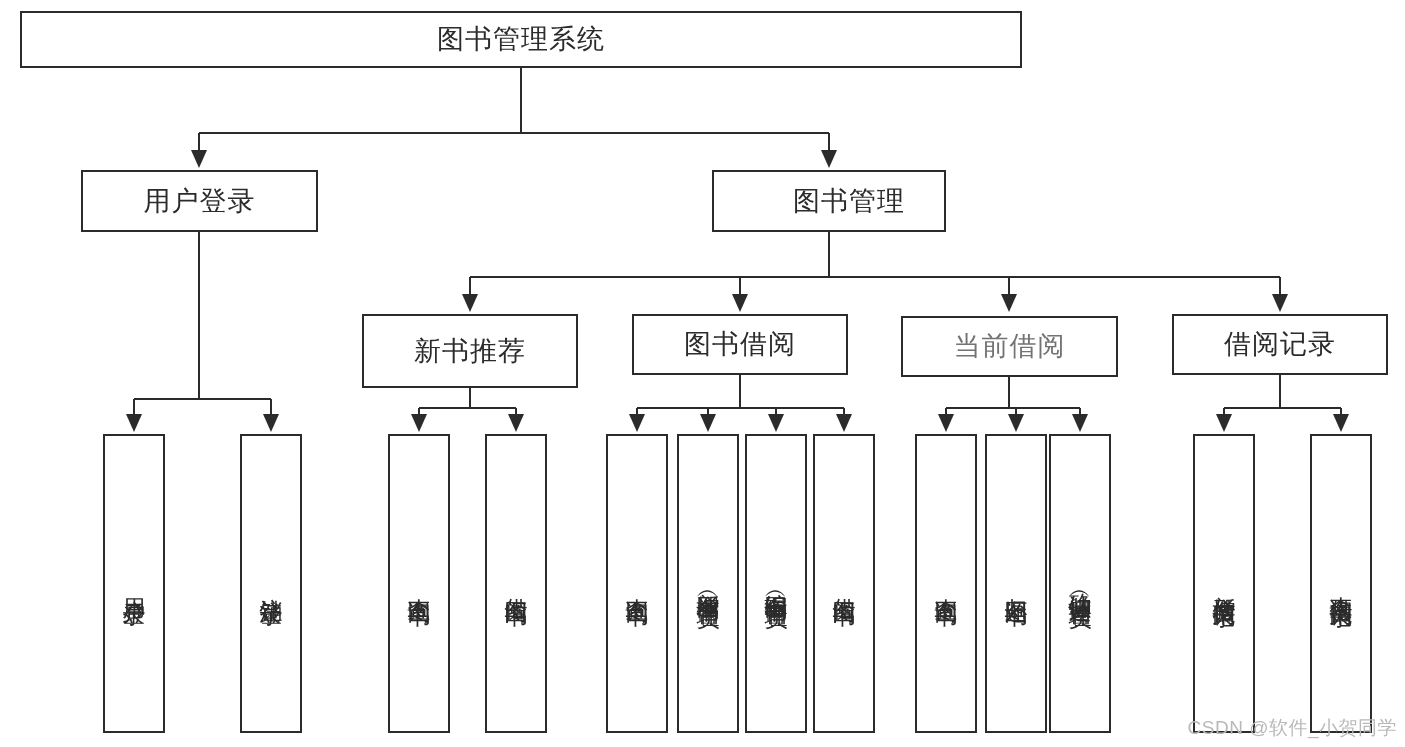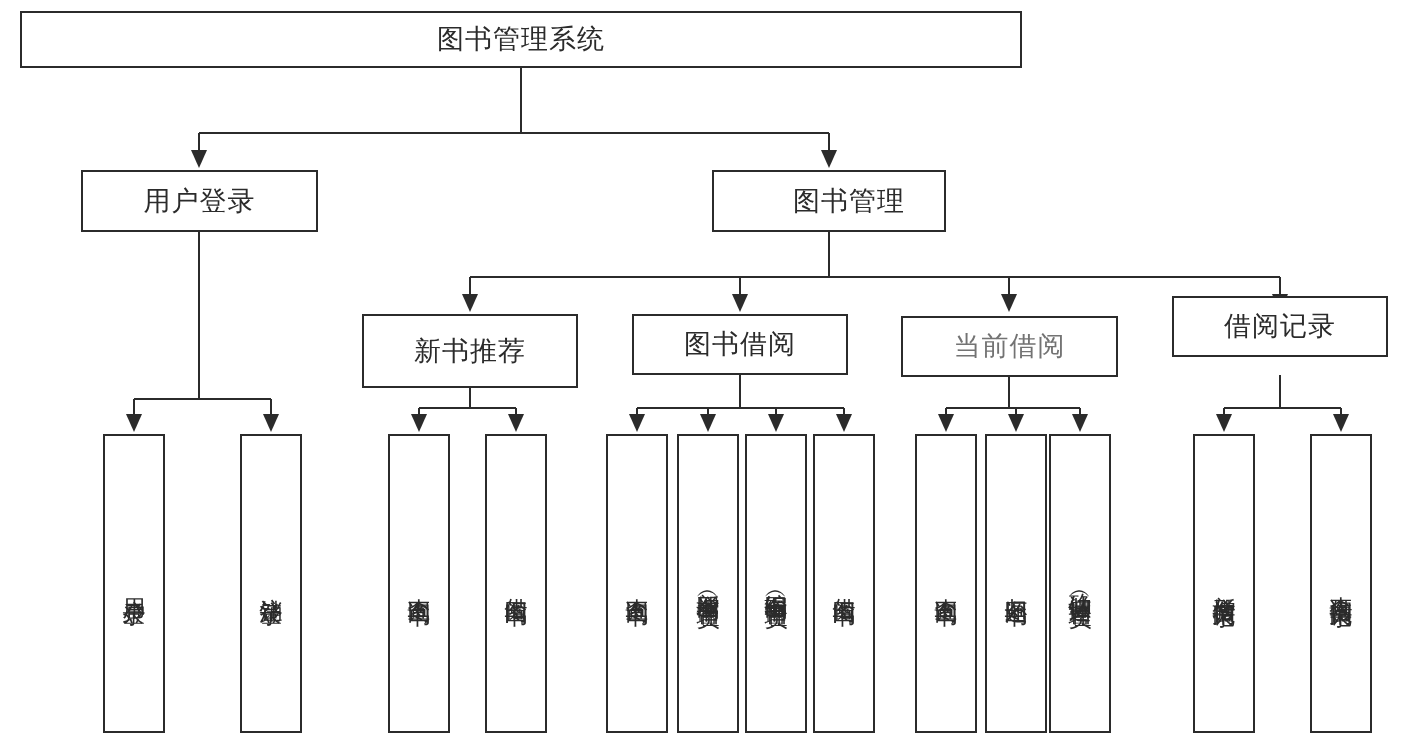--- a/index.html
+++ b/index.html
@@ -200,21 +200,21 @@
       </div>
       <div class="node node-h" style="left: 362px; top: 314px; width: 216px; height: 74px; border-color: rgb(43, 43, 43); background: rgb(255, 255, 255); color: rgb(43, 43, 43);">
         <span>新书推荐</span>
       </div>
       <div class="node node-h" style="left: 632px; top: 314px; width: 216px; height: 61px; border-color: rgb(43, 43, 43); background: rgb(255, 255, 255); color: rgb(43, 43, 43);">
         <span>图书借阅</span>
       </div>
       <div class="node node-h" style="left: 901px; top: 316px; width: 217px; height: 61px; border-color: rgb(43, 43, 43); background: rgb(255, 255, 255); color: #737373;">
         <span>当前借阅</span>
       </div>
-      <div class="node node-h" style="left: 1172px; top: 296px; width: 216px; height: 61px; border-color: rgb(43, 43, 43); background: rgb(255, 255, 255); color: rgb(43, 43, 43);">
+      <div class="node node-h" style="left: 1172px; top: 314px; width: 216px; height: 61px; border-color: rgb(43, 43, 43); background: rgb(255, 255, 255); color: rgb(43, 43, 43);">
         <span>借阅记录</span>
       </div>
       <div class="node node-v" style="left: 103px; top: 434px; width: 62px; height: 299px; border-color: rgb(43, 43, 43); background: rgb(255, 255, 255); color: rgb(43, 43, 43);">
         <span class="vtext">用户登录</span>
       </div>
       <div class="node node-v" style="left: 240px; top: 434px; width: 62px; height: 299px; border-color: rgb(43, 43, 43); background: rgb(255, 255, 255); color: rgb(43, 43, 43);">
         <span class="vtext">注销登录</span>
       </div>
       <div class="node node-v" style="left: 388px; top: 434px; width: 62px; height: 299px; border-color: rgb(43, 43, 43); background: rgb(255, 255, 255); color: rgb(43, 43, 43);">
         <span class="vtext">查询图书</span>
@@ -244,13 +244,14 @@
         <span class="vtext">确认归还（管理员）</span>
       </div>
       <div class="node node-v" style="left: 1193px; top: 434px; width: 62px; height: 299px; border-color: rgb(43, 43, 43); background: rgb(255, 255, 255); color: rgb(43, 43, 43);">
         <span class="vtext">新增借阅记录</span>
       </div>
       <div class="node node-v" style="left: 1310px; top: 434px; width: 62px; height: 299px; border-color: rgb(43, 43, 43); background: rgb(255, 255, 255); color: rgb(43, 43, 43);">
         <span class="vtext">查询借阅记录</span>
       </div>
     </div>
 
+  <div class="watermark">CSDN @软件_小贺同学</div>
 </div>
 
 </body></html>

